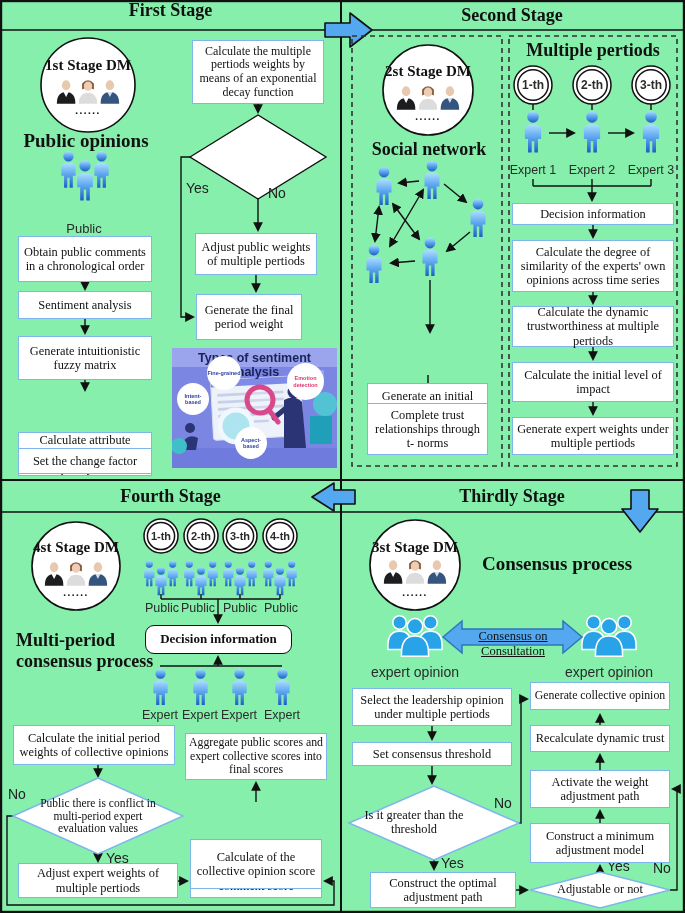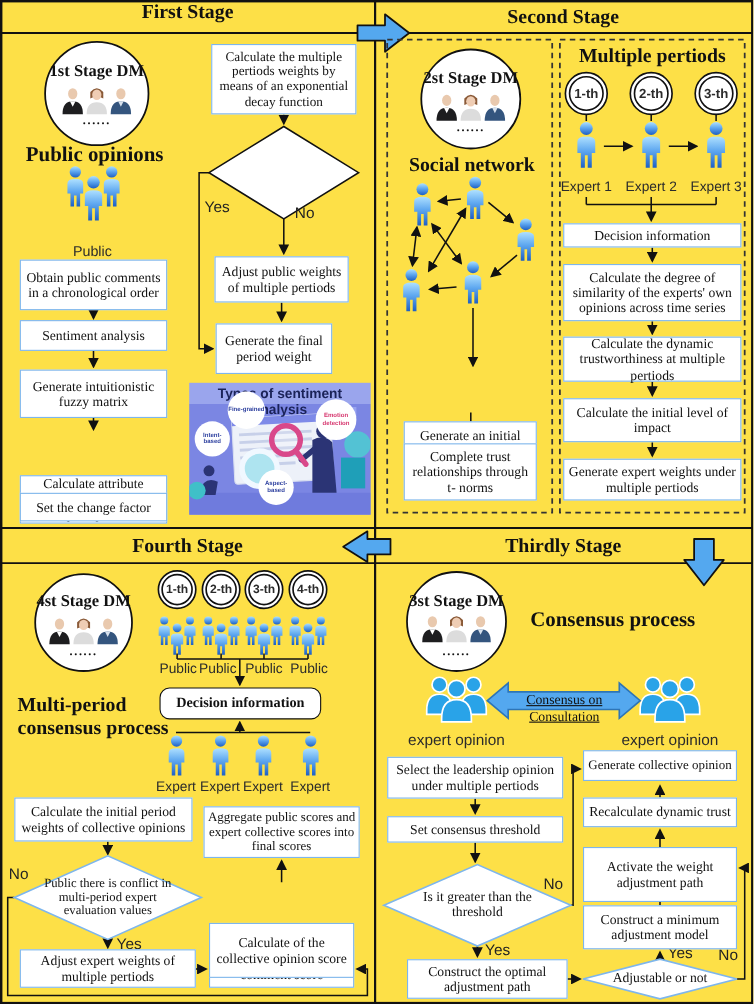--- a/index.html
+++ b/index.html
@@ -1,16 +1,16 @@
 <!DOCTYPE html>
 <html><head>
 <meta charset="utf-8">
 <style>
   html,body{margin:0;padding:0;background:#fff;}
-  #canvas{position:relative;width:685px;height:913px;background:#fde047;overflow:hidden;
+  #canvas{position:relative;width:685px;height:913px;background:#86efac;overflow:hidden;
           font-family:"Liberation Serif",serif;color:#111;}
   #gfx{position:absolute;left:0;top:0;z-index:1;}
   .abs{position:absolute;z-index:2;box-sizing:border-box;}
   .hdr{font-family:"Liberation Serif",serif;font-weight:bold;font-size:18px;text-align:center;}
   .box{position:absolute;z-index:2;box-sizing:border-box;border:1.5px solid #7EB6EC;background:#fff;
        display:flex;align-items:center;justify-content:center;text-align:center;
        font-size:12.4px;line-height:1.14;padding:1px 2px;}
   .slabel{font-family:"Liberation Sans",sans-serif;color:#2b2b2b;text-align:center;}
   .dmlabel{font-weight:bold;font-size:15px;text-align:center;}
   .dots{font-weight:bold;font-size:11px;letter-spacing:1.5px;text-align:center;}
@@ -315,25 +315,25 @@
 <div class="box" style="left:185px;top:733px;width:142px;height:47px;font-size:11.8px;">Aggregate public scores and expert collective scores into final scores</div>
 
 <div class="abs dmlabel" style="left:365px;top:539px;width:100px;">3st Stage DM</div>
 <div class="abs dots" style="left:365px;top:586px;width:100px;">......</div>
 <div class="abs bhead" style="left:468px;top:553px;width:178px;font-size:19px;">Consensus process</div>
 <div class="abs" style="left:450px;top:629px;width:126px;text-align:center;font-size:12.5px;text-decoration:underline;">Consensus on Consultation</div>
 <div class="abs slabel" style="left:362px;top:664px;width:106px;font-size:14px;">expert opinion</div>
 <div class="abs slabel" style="left:556px;top:664px;width:106px;font-size:14px;">expert opinion</div>
 <div class="box" style="left:352px;top:688px;width:160px;height:38px;">Select the leadership opinion under multiple pertiods</div>
 <div class="box" style="left:352px;top:742px;width:160px;height:24px;">Set consensus threshold</div>
-<div class="dtext" style="left:372px;top:804px;width:124px;height:38px;font-size:12.4px;">Is it greater than the threshold</div>
+<div class="dtext" style="left:352px;top:804px;width:124px;height:38px;font-size:12.4px;">Is it greater than the threshold</div>
 <div class="abs yn" style="left:494px;top:795px;">No</div>
 <div class="abs yn" style="left:441px;top:855px;">Yes</div>
 <div class="box" style="left:370px;top:872px;width:146px;height:36px;">Construct the optimal adjustment path</div>
 <div class="dtext" style="left:543px;top:881px;width:114px;height:18px;font-size:12.4px;">Adjustable or not</div>
 <div class="abs yn" style="left:607px;top:858px;">Yes</div>
 <div class="abs yn" style="left:653px;top:860px;">No</div>
 <div class="box" style="left:530px;top:682px;width:140px;height:28px;font-size:11.8px;">Generate collective opinion</div>
 <div class="box" style="left:530px;top:725px;width:140px;height:27px;">Recalculate dynamic trust</div>
-<div class="box" style="left:530px;top:770px;width:140px;height:50px;">Activate the weight adjustment path</div>
+<div class="box" style="left:530px;top:770px;width:140px;height:38px;">Activate the weight adjustment path</div>
 <div class="box" style="left:530px;top:823px;width:140px;height:40px;">Construct a minimum adjustment model</div>
 
 </div>
 
 </body></html>

